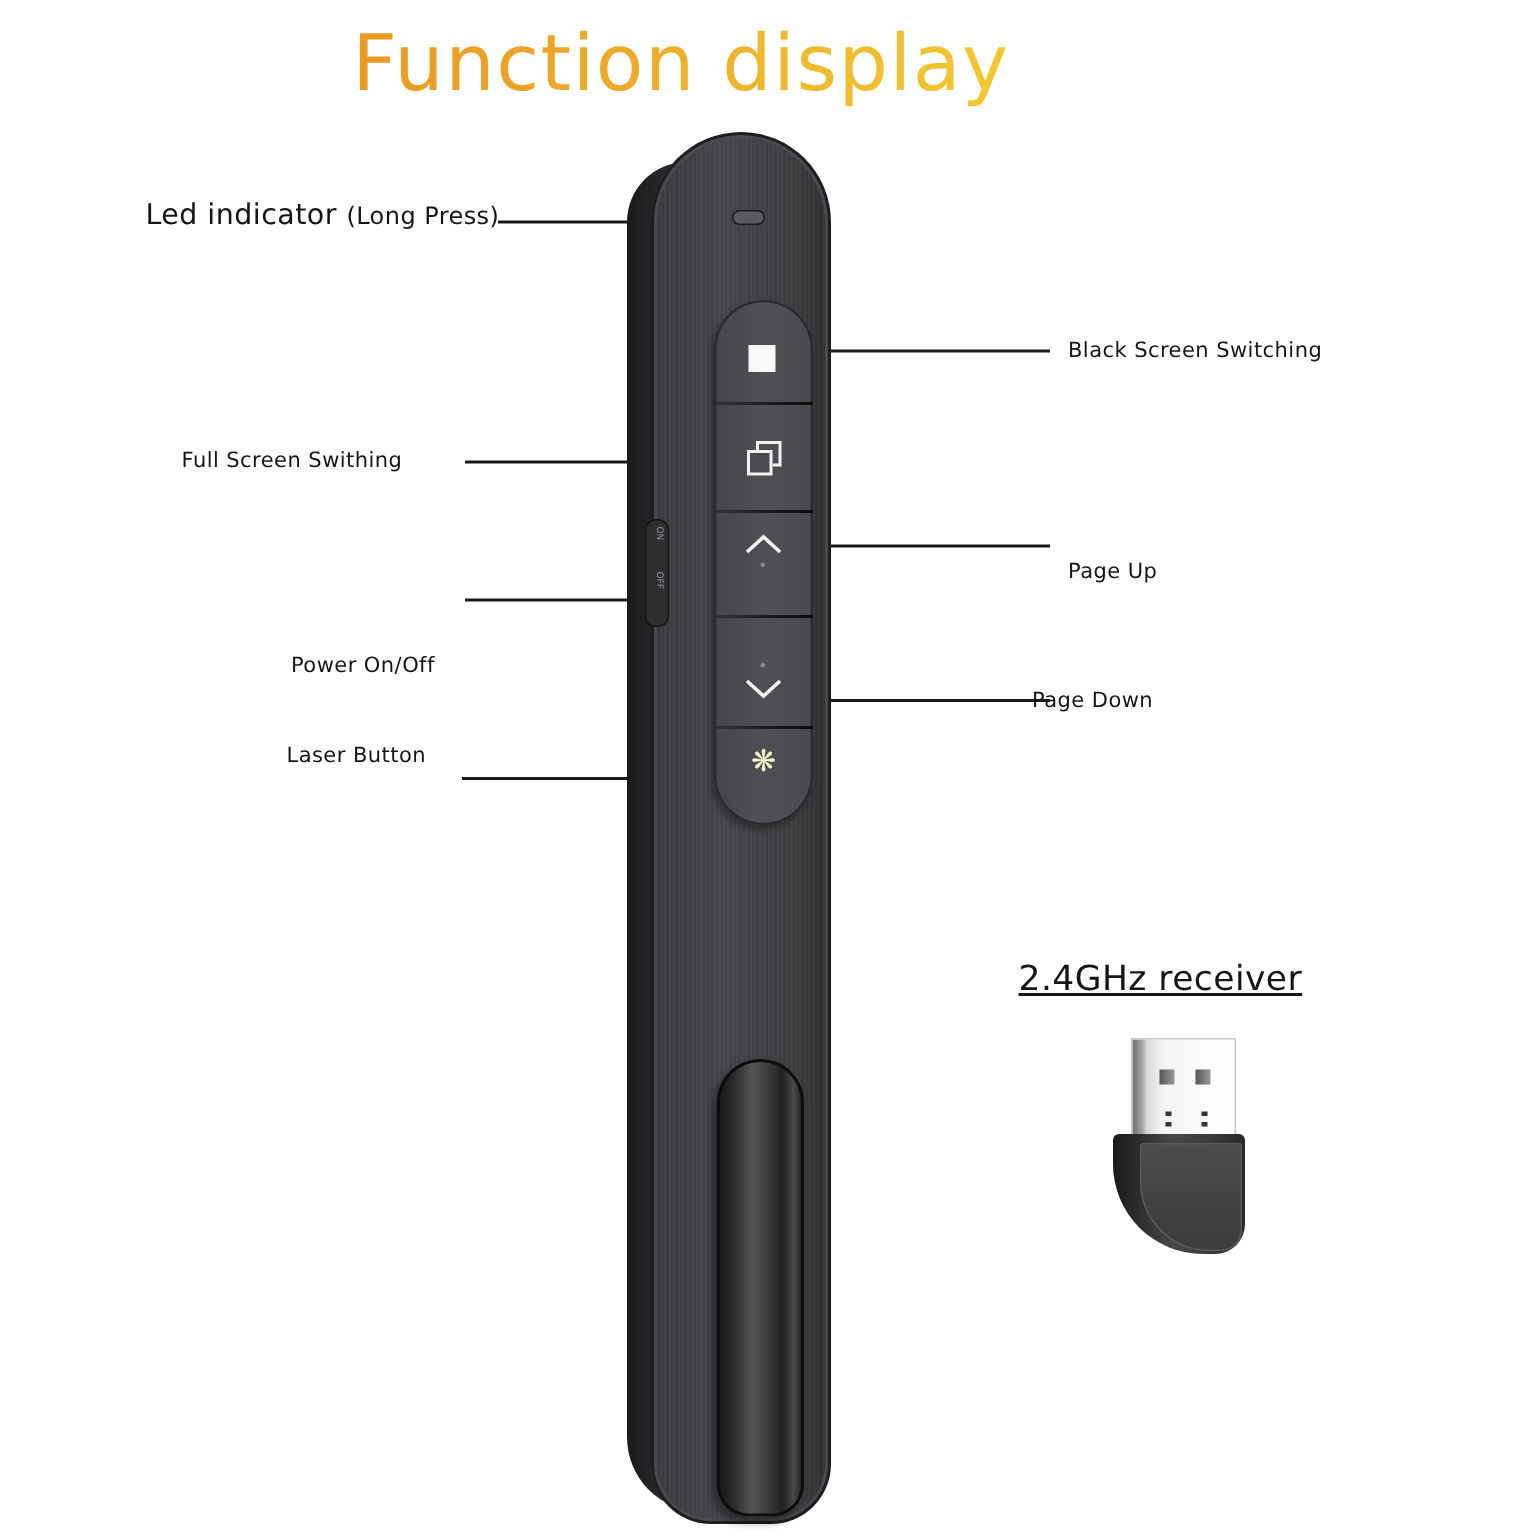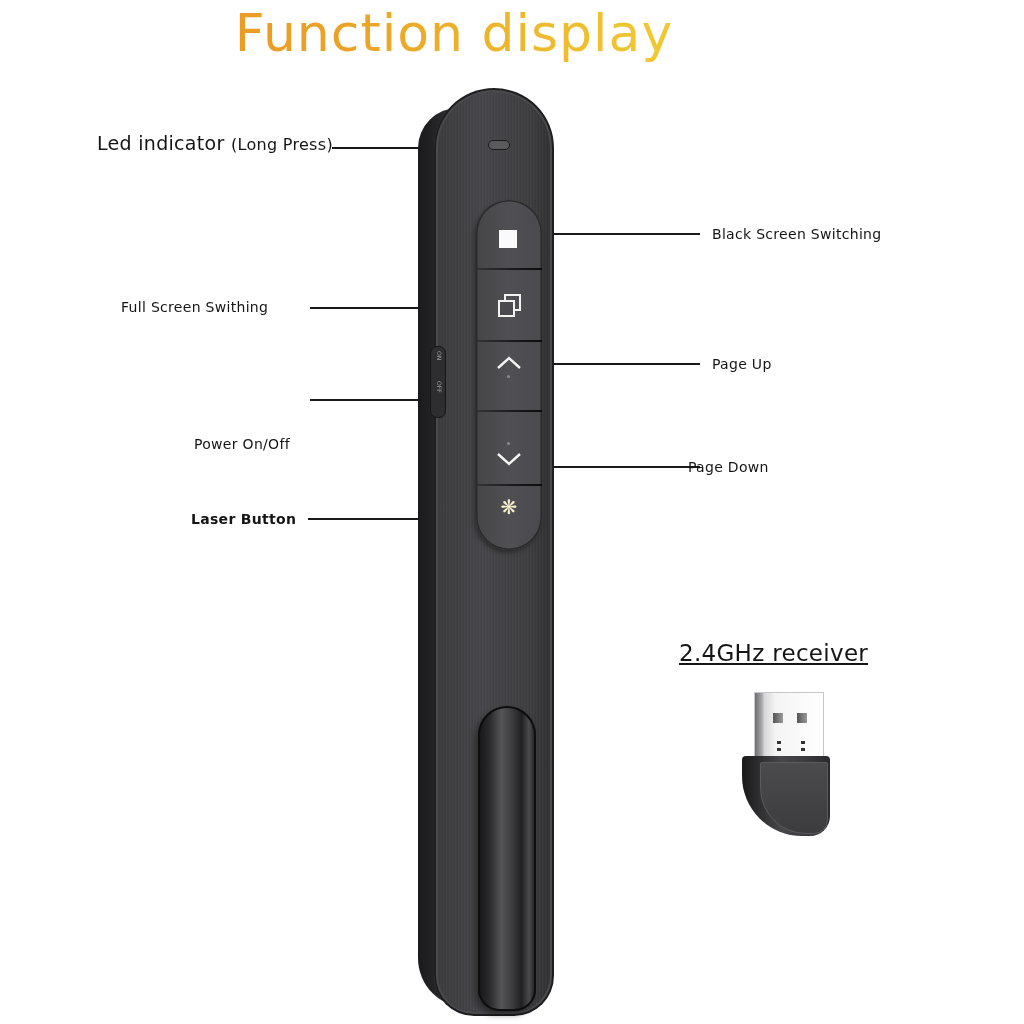--- a/index.html
+++ b/index.html
@@ -10,21 +10,21 @@
       color: #111;
     }
     .title {
       position: absolute; left: 0; top: 0; width: 908px; height: 66px;
       text-align: center;
       font-family: "DejaVu Sans", sans-serif;
       font-size: 52px; line-height: 58px; letter-spacing: 1px;
       background: linear-gradient(90deg, #e8891a 0%, #eba528 40%, #f0c531 70%, #f3d636 100%);
       -webkit-background-clip: text; background-clip: text;
       color: transparent;
-      padding-top: 4px;
+      padding-top: 14px;
     }
     .label {
       position: absolute; font-size: 14px; line-height: 20px; color: #151515;
       white-space: nowrap; letter-spacing: 0.3px;
     }
     .label .small { font-size: 16px; }
     .label.big { font-size: 20px; text-decoration: underline; }
     .leader { position: absolute; height: 1.5px; background: #1a1a1a; }
 
     
@@ -118,28 +118,28 @@
   <span class="small">(Long Press)</span>
 </div>
 <div class="leader" style="left:332px; top:147px; width:158px;"></div>
 
 <div class="label" style="left:121px; top:297px;">Full Screen Swithing</div>
 <div class="leader" style="left:310px; top:307px; width:186px;"></div>
 
 <div class="label" style="left:194px; top:390px;margin-top:44px;">Power On/Off</div>
 <div class="leader" style="left:310px; top:399px; width:124px;"></div>
 
-<div class="label" style="left:191px; top:509px;font-weight:bold;">Laser Button</div>
+<div class="label" style="left:191px; top:494px;">Laser Button</div>
 <div class="leader" style="left:308px; top:518px; width:190px;"></div>
 
 <div class="leader" style="left:512px; top:233px; width:188px;"></div>
 <div class="label" style="left:712px; top:224px;">Black Screen Switching</div>
 
 <div class="leader" style="left:512px; top:363px; width:188px;"></div>
-<div class="label" style="left:712px; top:354px;">Page Up</div>
+<div class="label" style="left:712px; top:371px;">Page Up</div>
 
 <div class="leader" style="left:512px; top:466px; width:188px;"></div>
 <div class="label" style="left:688px; top:457px;">Page Down</div>
 
 <div class="device">
   <div class="shell-side"></div>
   <div class="shell-face"></div>
   <div class="led"></div>
 
   <div class="switch">

